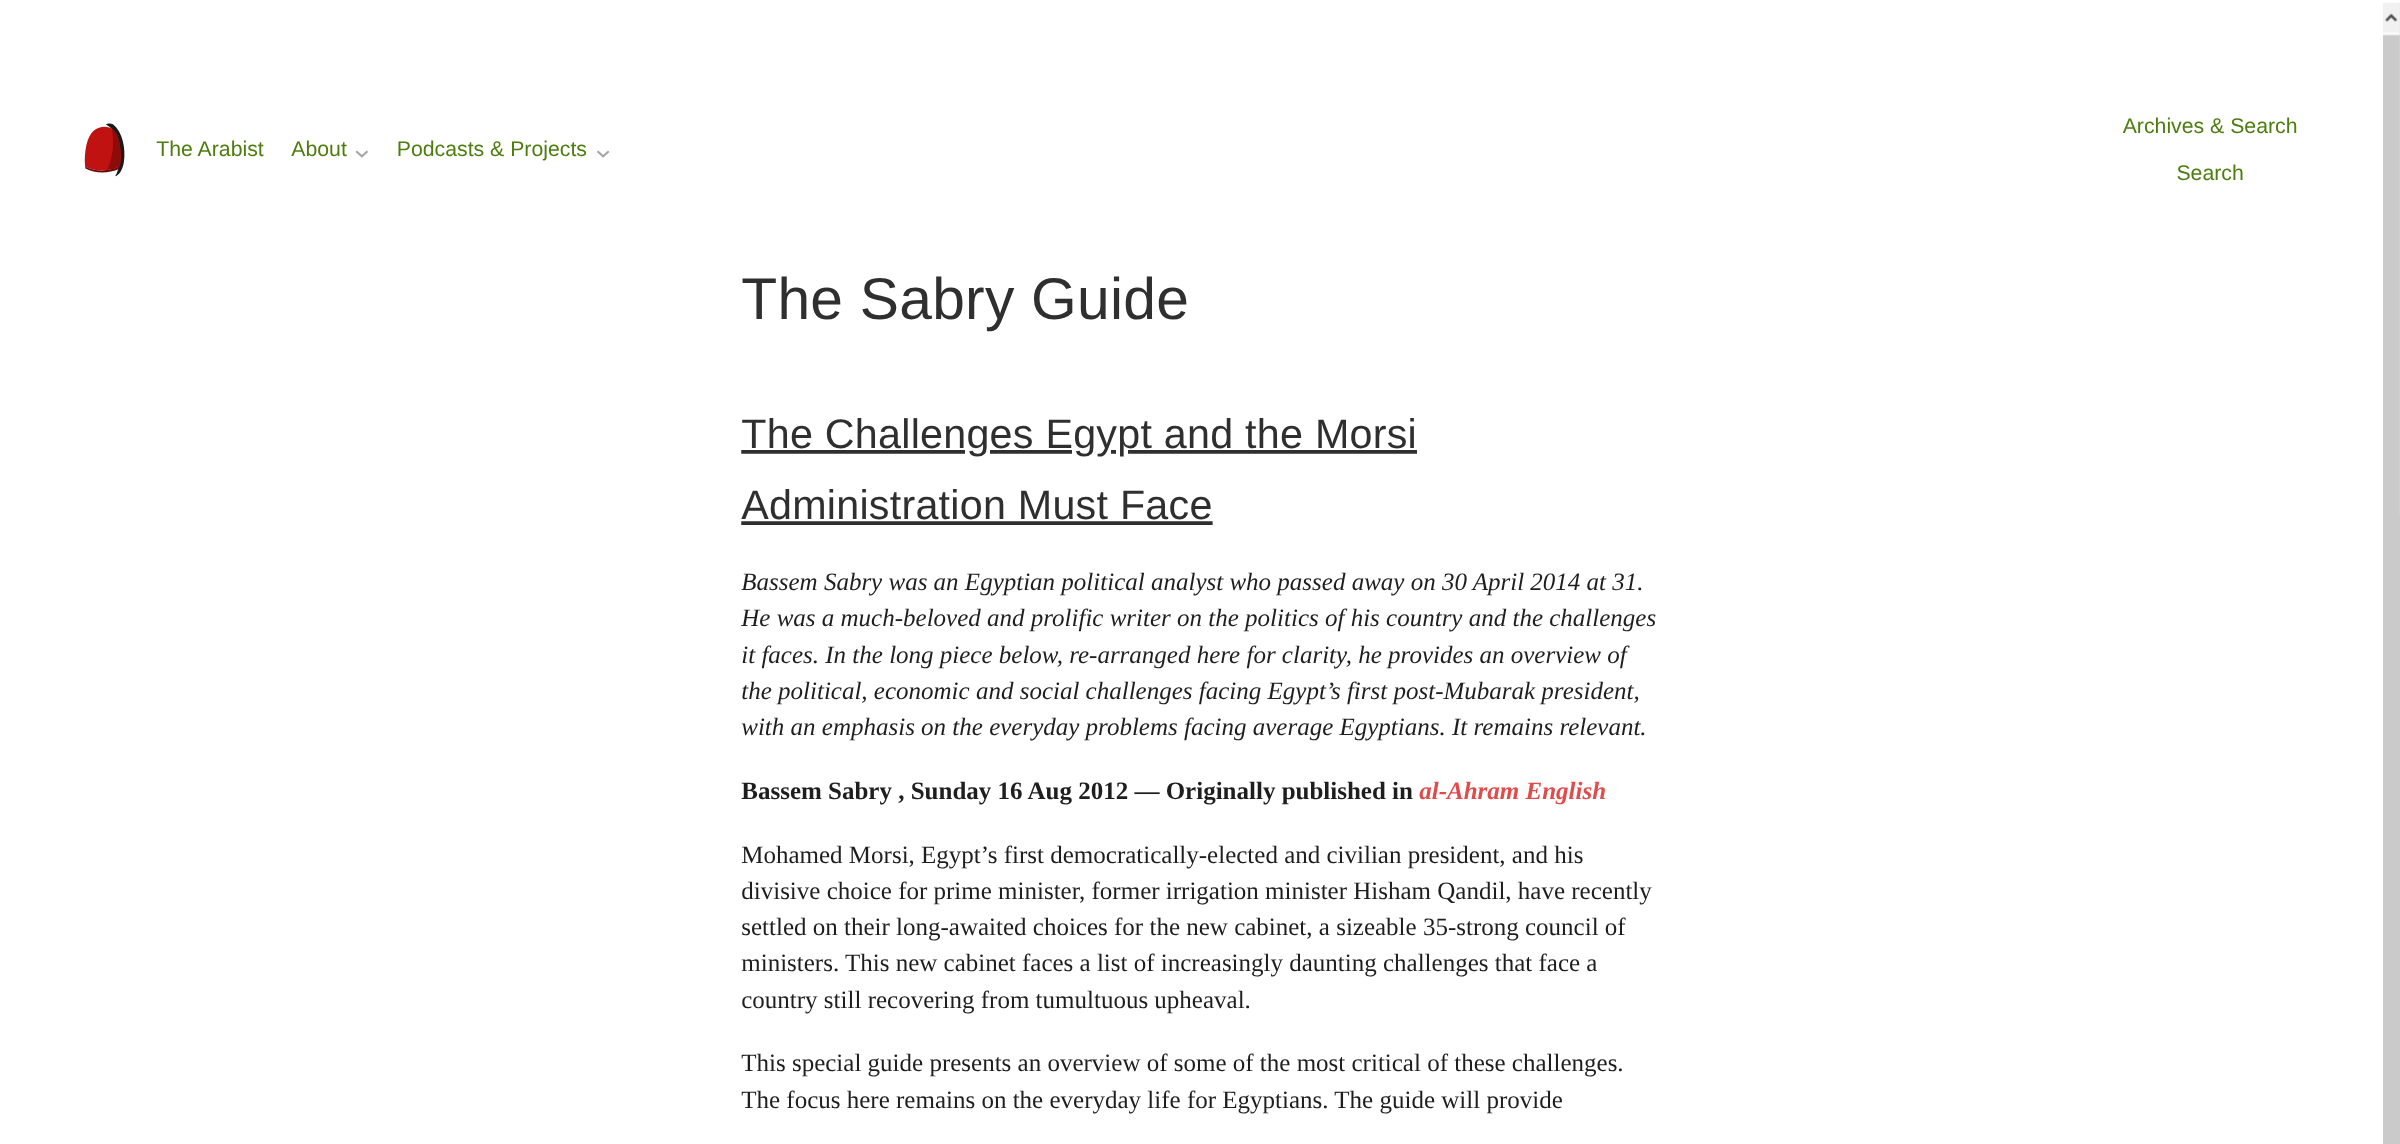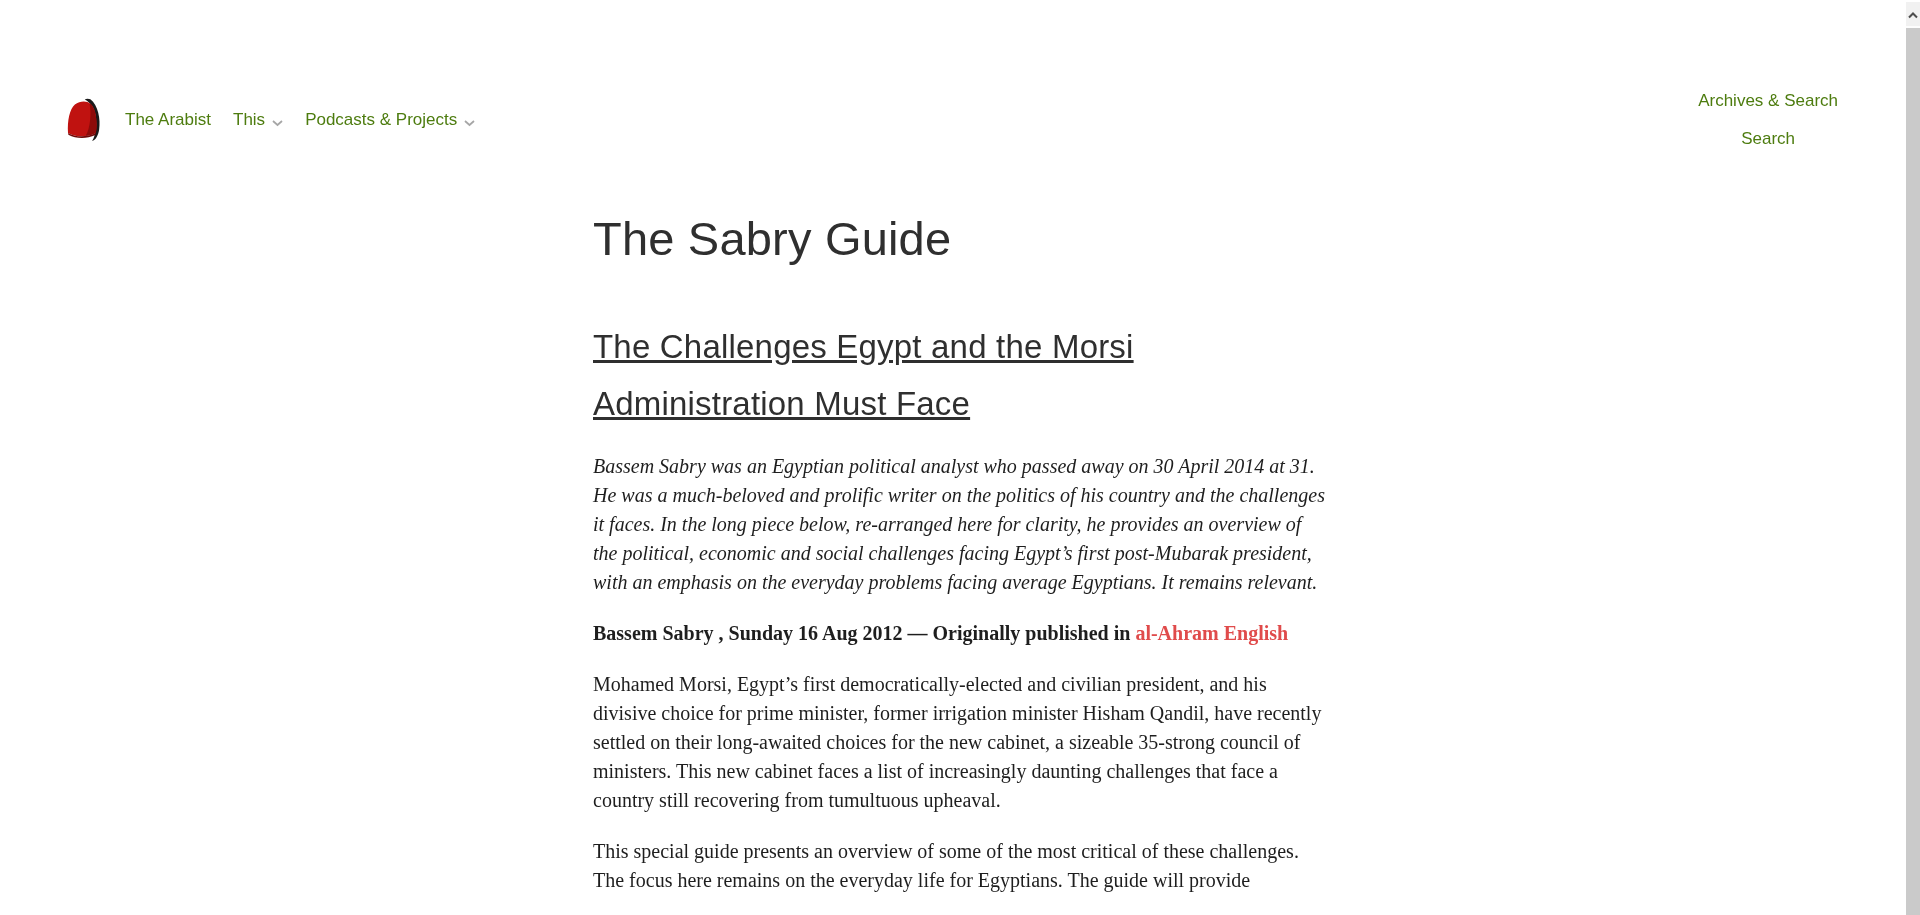--- a/index.html
+++ b/index.html
@@ -74,20 +74,21 @@
   p.byline {
     font-weight: 700;
     margin-top: 22px;
     white-space: nowrap;
   }
   a.red-link {
     color: #e04b4b;
     font-weight: 700;
     text-decoration: none;
     cursor: pointer;
+    font-style: italic;
   }
 
   
   .scrollbar {
     position: fixed;
     top: 2px; right: 0; bottom: 0;
     width: 14px;
     background: #fdfdfd;
   }
   .scroll-btn {
@@ -118,21 +119,21 @@
           <path d="M33 3 C31 2 28 2 26.5 3.2 C33.5 7 38 14 39.2 24 C40.3 34 39.5 44 35 51.5 C39 50.5 42.2 45 43.2 38 C45 26 42 10 33 3 Z" fill="#1a1a1a"></path>
           <path d="M7 42 C6 28 9 14 15 9 C20.5 4.8 28.5 4.2 33 8 C38.2 12.4 40.2 22 40.2 33 C40.2 37 39.6 40 39.4 42.2 C28 47.5 16 47.2 7 42 Z" fill="#c01210"></path>
           <path d="M33 8 C38.2 12.4 40.2 22 40.2 33 C40.2 37 39.6 40 39.4 42.2 C35.5 44.1 31.5 45.2 27.5 45.4 C33 37 34.3 18 32 8 Z" fill="#8d0b09"></path>
           <path d="M7 42 C16 47.2 28 47.5 39.4 42.2 L39 44.5 C28 49.5 16.5 49 7.4 44.2 Z" fill="#6e0807"></path>
         </svg>
       </span>
     </a>
     <nav>
       <a>The Arabist</a>
       <a>
-          <span>This</span>
+          <span>About</span>
           <span class="chev"><svg width="11" height="8" viewBox="0 0 11 8">
               <polyline points="1,2 5.5,6 10,2" fill="none" stroke="#a6a6a6" stroke-width="1.7"></polyline>
             </svg></span>
         </a>
       <a>
           <span>Podcasts &amp; Projects</span>
           <span class="chev"><svg width="11" height="8" viewBox="0 0 11 8">
               <polyline points="1,2 5.5,6 10,2" fill="none" stroke="#a6a6a6" stroke-width="1.7"></polyline>
             </svg></span>
         </a>

